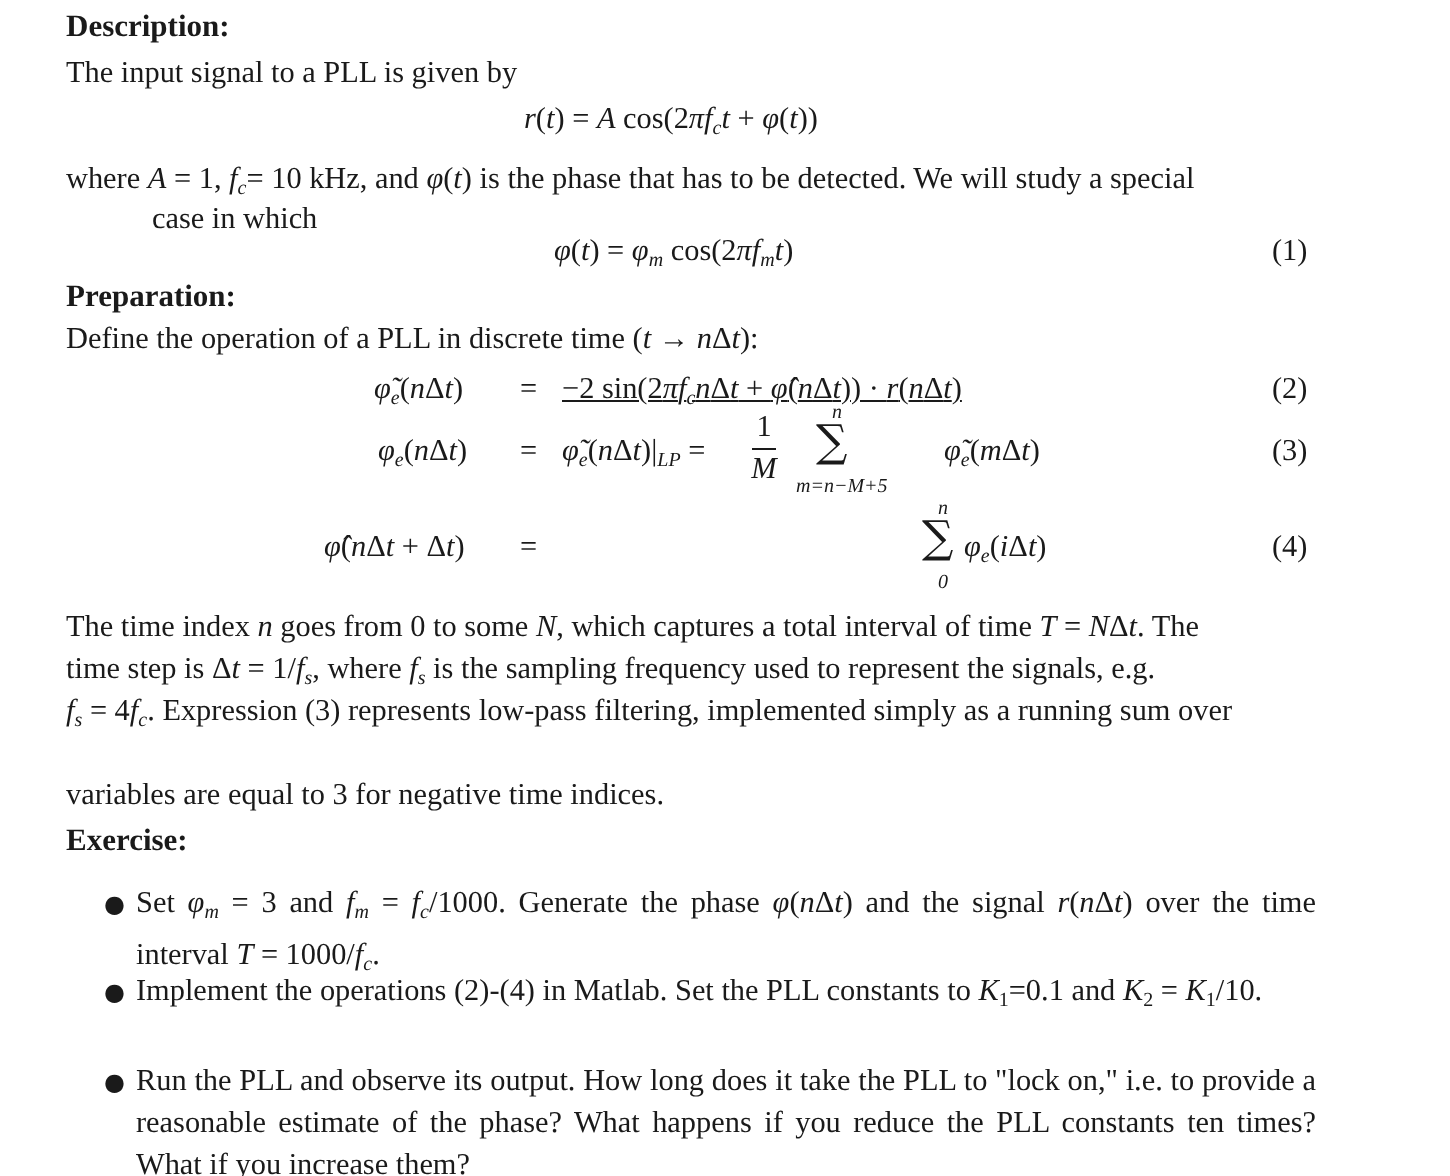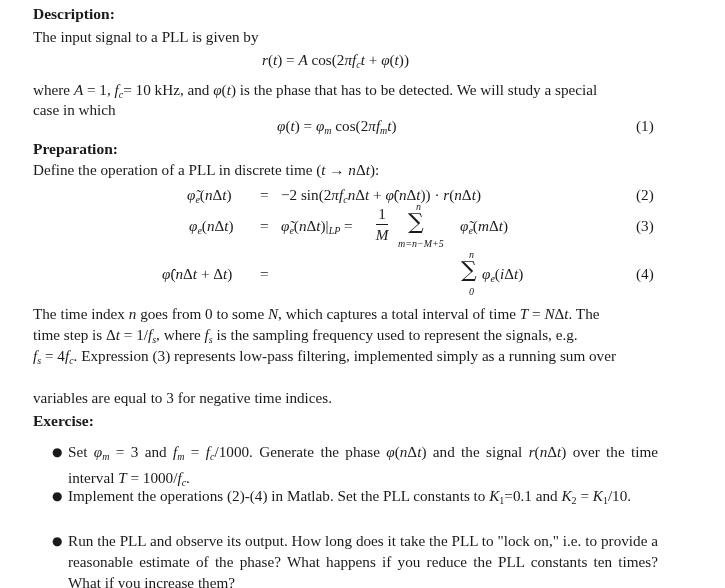--- a/index.html
+++ b/index.html
@@ -28,48 +28,48 @@
 <div class="doc">
 
   <div class="h" style="top:5px;">Description:</div>
   <div class="p" style="top:26px;">The input signal to a PLL is given by</div>
   <div class="eq" style="left:262px; top:51px;">
     <i>r</i>(<i>t</i>) = <i>A</i> cos(2<i>π</i><i>f<sub>c</sub>t</i> + <i>φ</i>(<i>t</i>))
   </div>
   <div class="p" style="top:79px;">
     where <i>A</i> = 1, <i>f<sub>c</sub></i>= 10 kHz, and <i>φ</i>(<i>t</i>) is the phase that has to be detected. We will study a special
   </div>
-  <div class="p" style="top:99px;">case in which</div>
+  <div class="p" style="top:99px;margin-left:43px;">case in which</div>
   <div class="eq" style="left:277px; top:117px;">
     <i>φ</i>(<i>t</i>) = <i>φ<sub>m</sub></i> cos(2<i>π</i><i>f<sub>m</sub>t</i>)
   </div>
   <div class="eqnum" style="top:117px;">(1)</div>
 
   <div class="h" style="top:140px;">Preparation:</div>
   <div class="p" style="top:159px;">
     Define the operation of a PLL in discrete time (<i>t</i> → <i>n</i>Δ<i>t</i>):
   </div>
 
   <div class="eq" style="left:187px; top:186px;"><i>φ̃<sub>e</sub></i>(<i>n</i>Δ<i>t</i>)</div>
   <div class="eq" style="left:260px; top:186px;">=</div>
-  <div class="eq" style="left:281px; top:186px;">−2 sin(2<i>π</i><i>f<sub>c</sub>n</i>Δ<i>t</i> + <i>φ̂</i>(<i>n</i>Δ<i>t</i>)) · <i>r</i>(<i>n</i>Δ<i>t</i>)</div>
+  <div class="eq" style="left:281px; top:186px;text-decoration:underline;">−2 sin(2<i>π</i><i>f<sub>c</sub>n</i>Δ<i>t</i> + <i>φ̂</i>(<i>n</i>Δ<i>t</i>)) · <i>r</i>(<i>n</i>Δ<i>t</i>)</div>
   <div class="eqnum" style="top:186px;">(2)</div>
 
   <div class="eq" style="left:189px; top:217px;"><i>φ<sub>e</sub></i>(<i>n</i>Δ<i>t</i>)</div>
   <div class="eq" style="left:260px; top:217px;">=</div>
   <div class="eq" style="left:281px; top:217px;"><i>φ̃<sub>e</sub></i>(<i>n</i>Δ<i>t</i>)|<sub><i>LP</i></sub> =</div>
   <div class="frac" style="left:375px; top:205px; width:14px;">
     <div>1</div>
     <div class="bar"></div>
     <div style="font-style:italic;">M</div>
   </div>
   <div class="lim" style="left:416px; top:201px;">n</div>
   <div class="sum" style="left:408px; top:209px;">∑</div>
   <div class="lim" style="left:398px; top:238px;">m=n−M+5</div>
-  <div class="eq" style="left:460px; top:217px;"><i>φ̃<sub>e</sub></i>(<i>m</i>Δ<i>t</i>)</div>
+  <div class="eq" style="left:472px; top:217px;"><i>φ̃<sub>e</sub></i>(<i>m</i>Δ<i>t</i>)</div>
   <div class="eqnum" style="top:217px;">(3)</div>
 
   <div class="eq" style="left:162px; top:265px;"><i>φ̂</i>(<i>n</i>Δ<i>t</i> + Δ<i>t</i>)</div>
   <div class="eq" style="left:260px; top:265px;">=</div>
   <div class="lim" style="left:469px; top:249px;">n</div>
   <div class="sum" style="left:461px; top:257px;">∑</div>
   <div class="lim" style="left:469px; top:286px;">0</div>
   <div class="eq" style="left:482px; top:265px;"><i>φ<sub>e</sub></i>(<i>i</i>Δ<i>t</i>)</div>
   <div class="eqnum" style="top:265px;">(4)</div>
 

